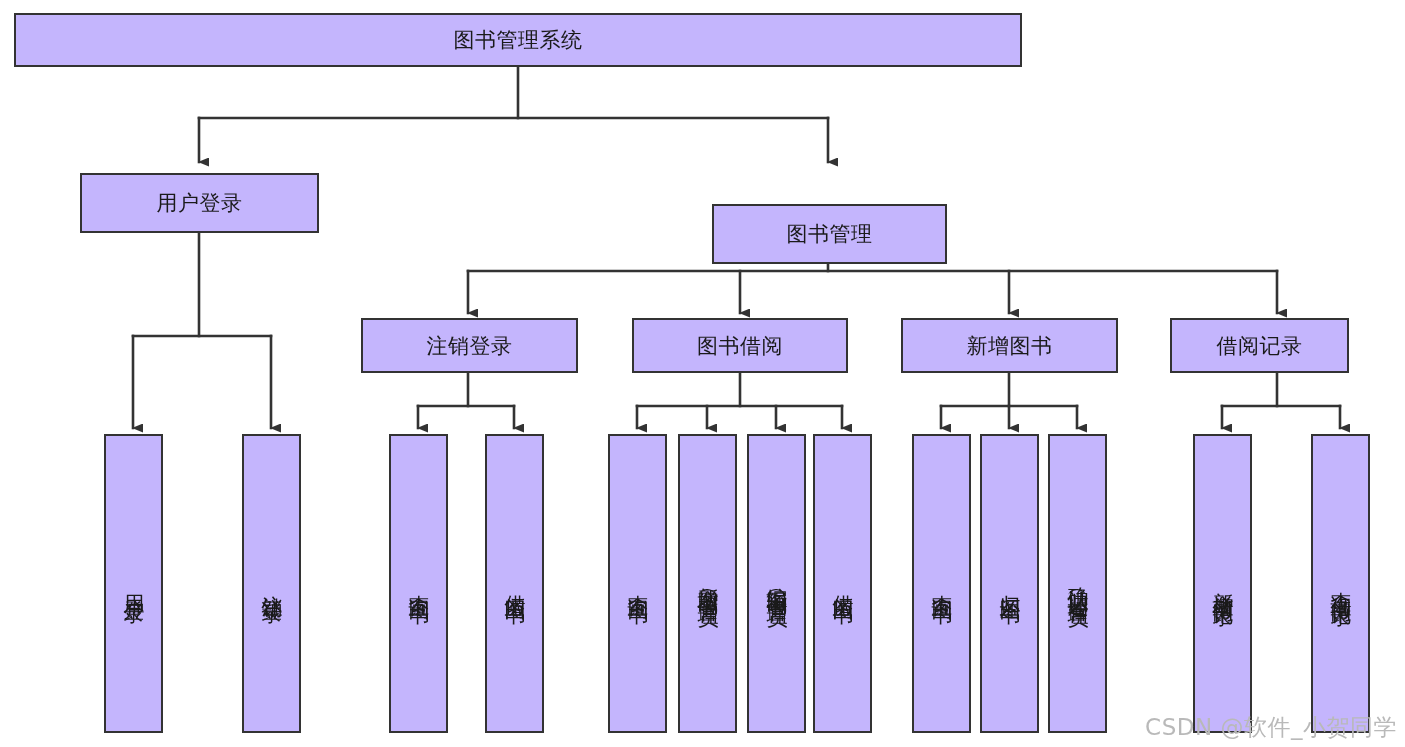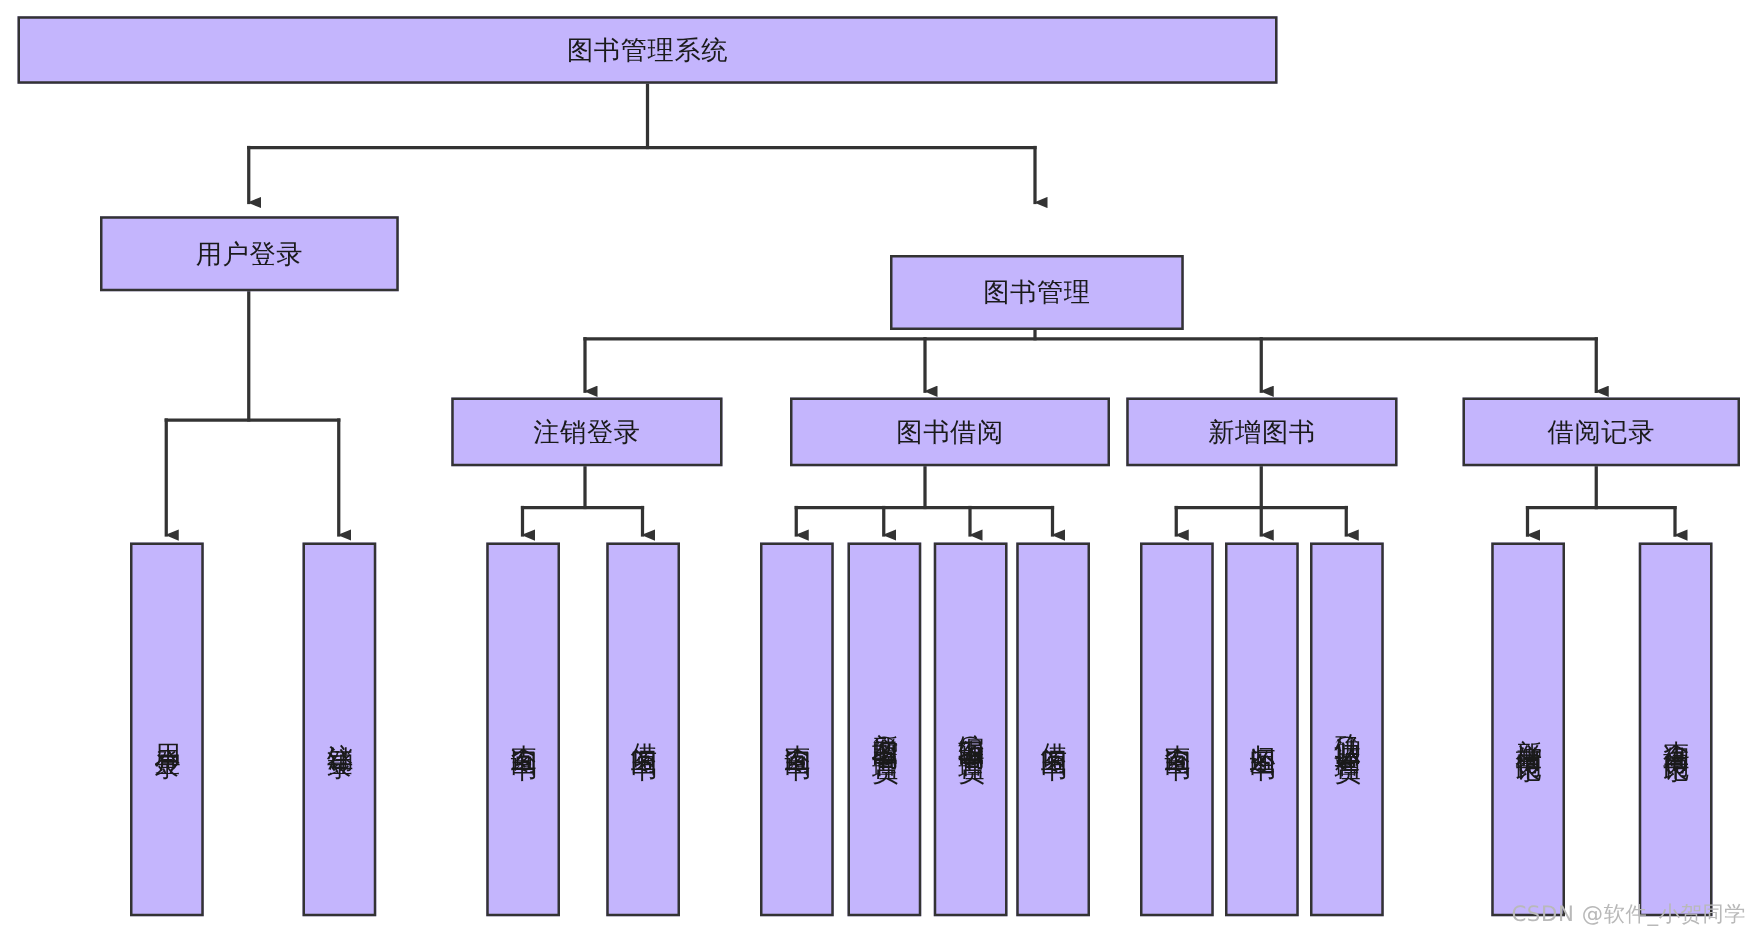--- a/index.html
+++ b/index.html
@@ -59,21 +59,21 @@
     position: absolute;
     left: 0; top: 0;
     width: 1405px;
     height: 747px;
     pointer-events: none;
   }
   #watermark {
     position: absolute;
     right: 8px;
     bottom: 4px;
-    font-size: 17px;
+    font-size: 23px;
     color: #b9b9b9;
     letter-spacing: 0.5px;
     white-space: nowrap;
   }
 </style>
 </head>
 <body>
 
 <div id="diagram-root">
 
@@ -136,29 +136,29 @@
   </div>
 
   <div class="node-box" style="left:712px; top:173px; width:235px; height:60px;margin-top:31px;">
     <span class="node-label-h">图书管理</span>
   </div>
 
   <div class="node-box" style="left:361px; top:318px; width:217px; height:55px;">
     <span class="node-label-h">注销登录</span>
   </div>
 
-  <div class="node-box" style="left:632px; top:318px; width:256px; height:55px;">
+  <div class="node-box" style="left:632px; top:318px; width:216px; height:55px;">
     <span class="node-label-h">图书借阅</span>
   </div>
 
   <div class="node-box" style="left:901px; top:318px; width:217px; height:55px;">
     <span class="node-label-h">新增图书</span>
   </div>
 
-  <div class="node-box" style="left:1170px; top:318px; width:222px; height:55px;">
+  <div class="node-box" style="left:1170px; top:318px; width:179px; height:55px;">
     <span class="node-label-h">借阅记录</span>
   </div>
 
   <div class="node-box" style="left:104px; top:434px; width:59px; height:299px;">
     <span class="node-label-v">用户登录</span>
   </div>
 
   <div class="node-box" style="left:242px; top:434px; width:59px; height:299px;">
     <span class="node-label-v">注销登录</span>
   </div>

